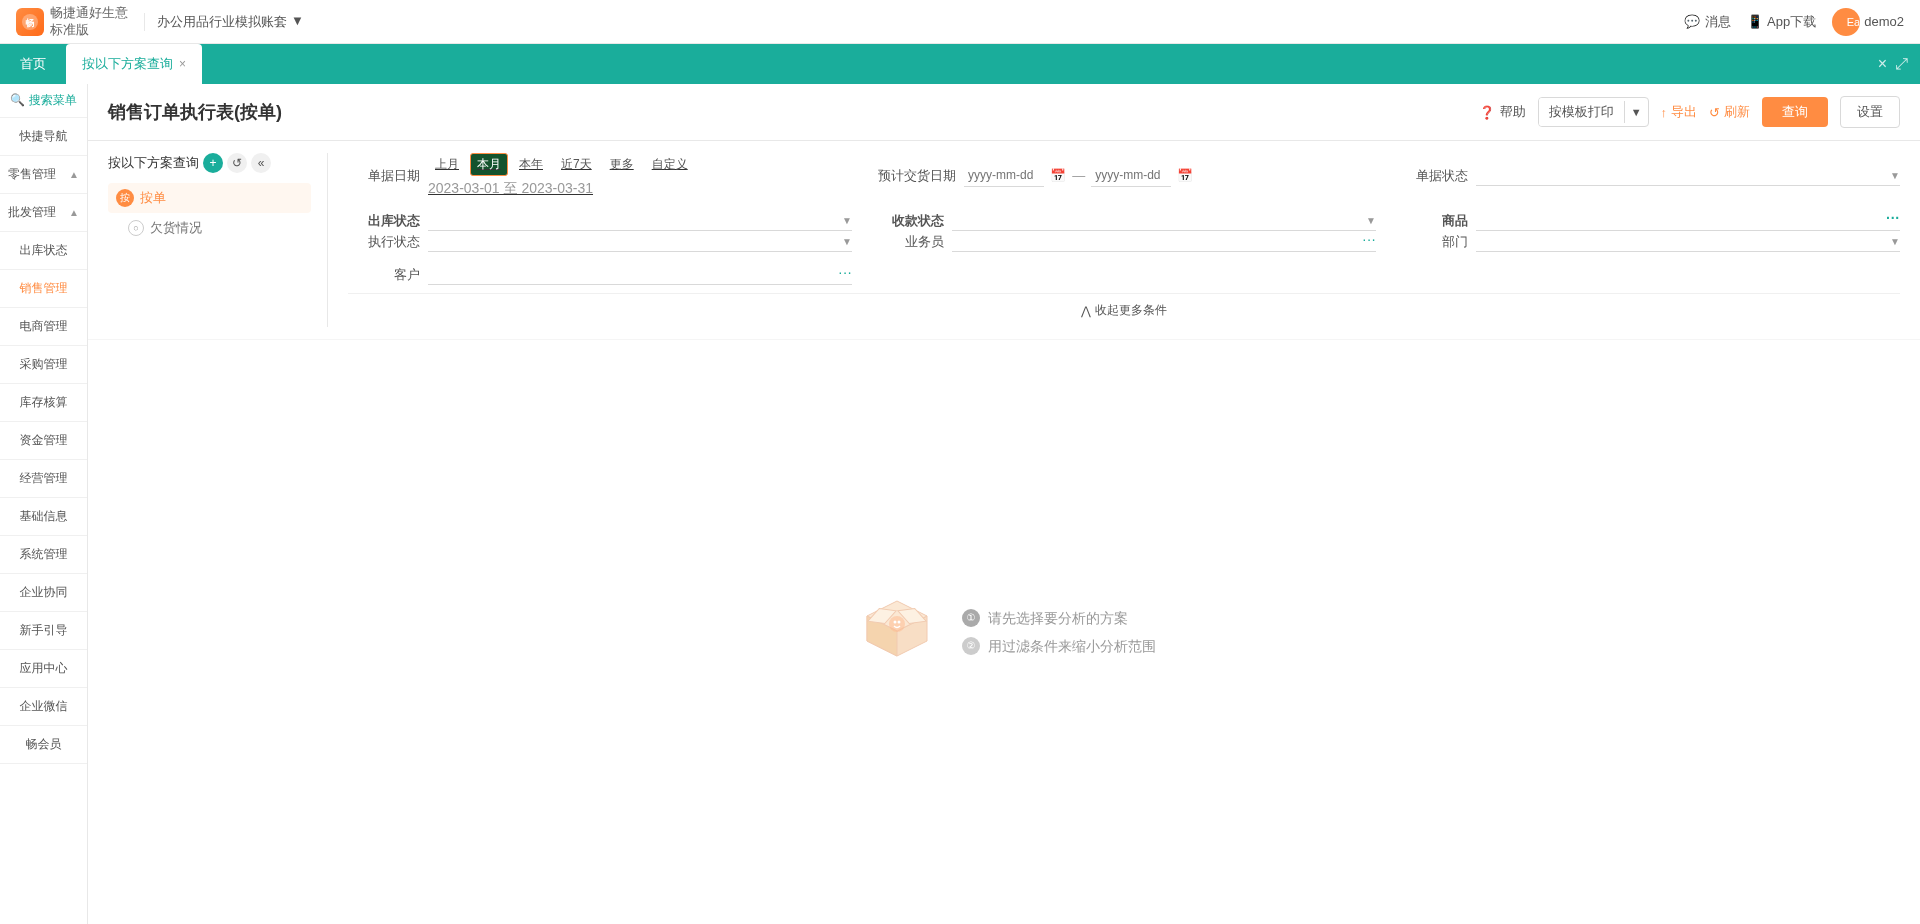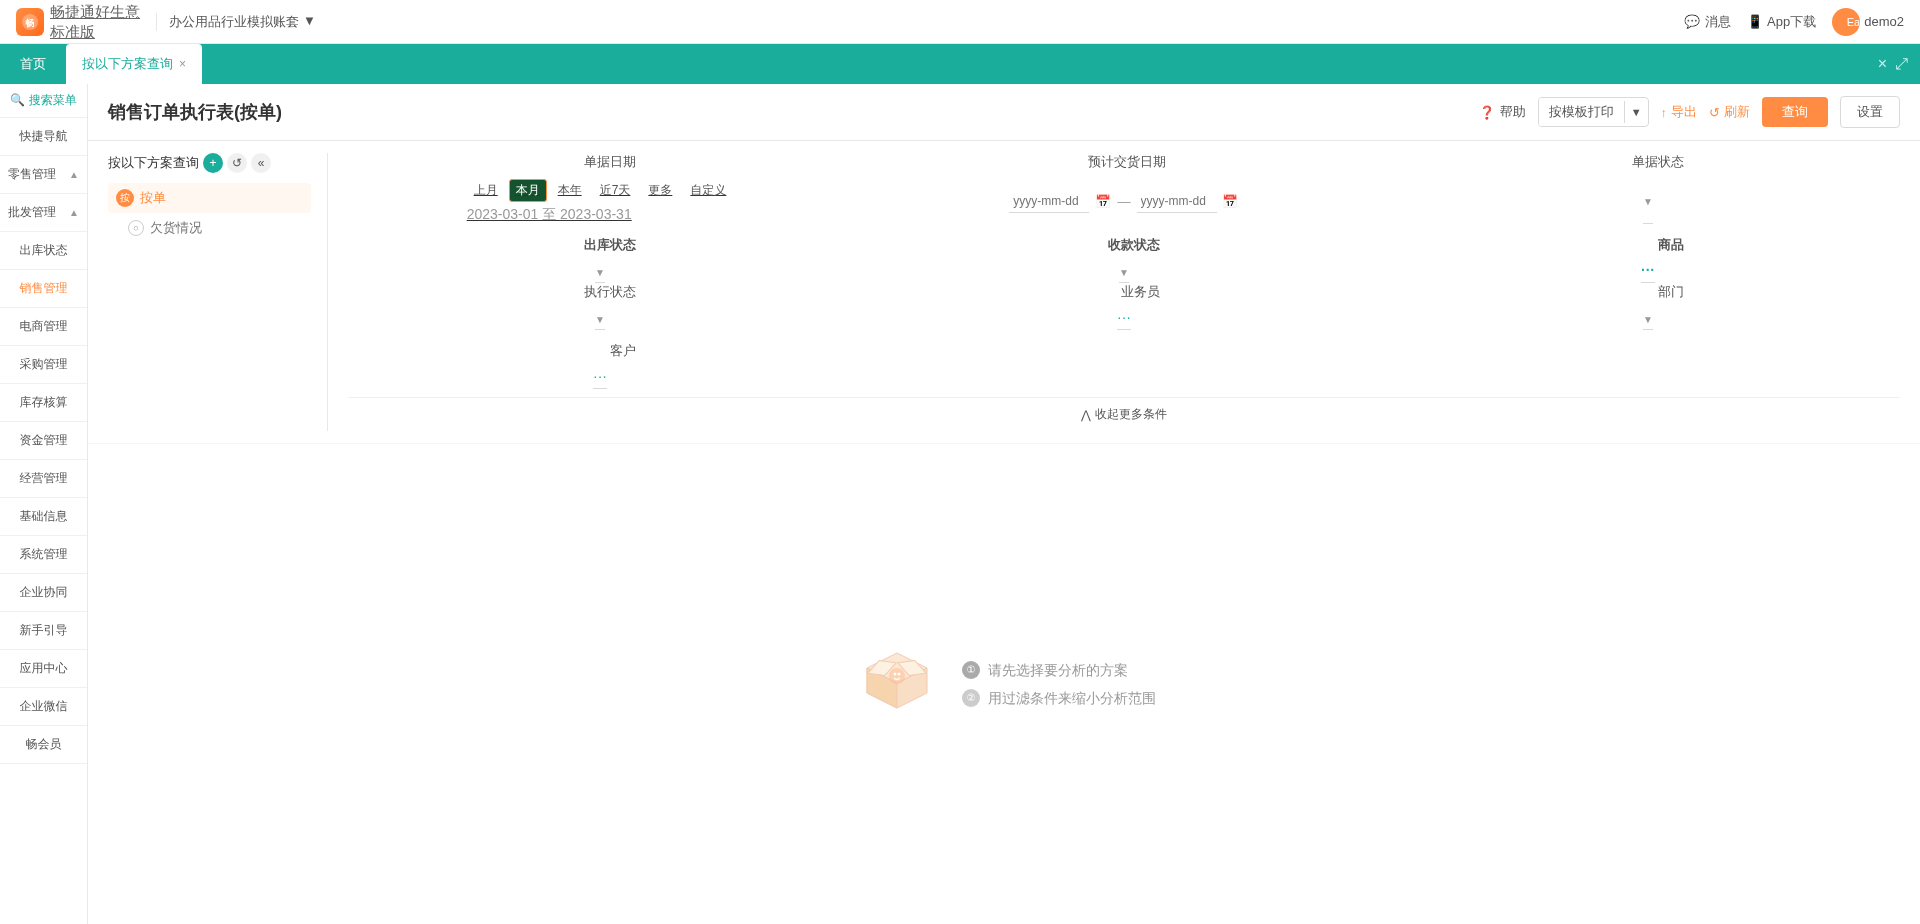--- a/index.html
+++ b/index.html
@@ -12,21 +12,21 @@
       border-bottom: 1px solid #e8e8e8;
       display: flex;
       align-items: center;
       padding: 0 16px;
       justify-content: space-between;
       flex-shrink: 0;
     }
     .top-header-left { display: flex; align-items: center; gap: 8px; }
     .logo-area { display: flex; align-items: center; gap: 6px; }
     .logo-icon { width: 28px; height: 28px; background: linear-gradient(135deg, #ff8c42, #ff6b1a); border-radius: 6px; display: flex; align-items: center; justify-content: center; color: white; font-size: 10px; font-weight: bold; }
-    .logo-text { font-size: 15px; color: #666; line-height: 1.3; text-decoration: underline; }
+    .logo-text { font-size: 13px; color: #666; line-height: 1.3; }
     .nav-dropdown { display: flex; align-items: flex-start; gap: 4px; color: #555; font-size: 13px; cursor: pointer; border-left: 1px solid #e8e8e8; padding-left: 12px; margin-left: 8px; }
     .top-header-right { display: flex; align-items: center; gap: 16px; }
     .header-btn { display: flex; align-items: center; gap: 4px; color: #555; font-size: 13px; cursor: pointer; }
     .avatar { width: 28px; height: 28px; border-radius: 50%; background: #ff8c42; display: flex; align-items: center; justify-content: flex-end; color: white; font-size: 11px; overflow: hidden; }
 
     
     .tab-bar {
       height: 40px;
       background: #1aad9b;
       display: flex;
@@ -114,21 +114,21 @@
     .filter-icon.refresh { background: #f0f0f0; color: #555; }
     .filter-icon.collapse { background: #f0f0f0; color: #555; }
     .filter-nav-item { display: flex; align-items: center; gap: 6px; padding: 6px 8px; border-radius: 4px; cursor: pointer; font-size: 13px; color: #555; }
     .filter-nav-item.active { background: #fff7f0; color: #ff8c42; }
     .filter-nav-item .nav-icon { width: 18px; height: 18px; border-radius: 50%; display: flex; align-items: center; justify-content: center; font-size: 10px; }
     .filter-nav-item.active .nav-icon { background: #ff8c42; color: white; }
     .filter-nav-item.sub { padding-left: 20px; color: #777; }
     .filter-nav-item.sub .sub-icon { width: 16px; height: 16px; border-radius: 50%; border: 1px solid #ccc; display: flex; align-items: center; justify-content: center; font-size: 9px; color: #999; }
 
     .filter-right { flex: 1; padding-left: 20px; }
-    .filter-row { display: flex; align-items: center; gap: 8px; flex-direction: column; }
+    .filter-row { display: flex; align-items: center; gap: 8px; }
     .filter-label { color: #555; font-size: 13px; white-space: nowrap; width: 72px; text-align: right; flex-shrink: 0; }
     .filter-select { flex: 1; border: none; border-bottom: 1px solid #d9d9d9; padding: 4px 0; font-size: 13px; outline: none; color: #333; background: transparent; cursor: pointer; display: flex; align-items: center; justify-content: space-between; }
     .filter-date-row { display: flex; align-items: center; gap: 6px; flex: 1; }
     .filter-date-input { border: none; border-bottom: 1px solid #d9d9d9; padding: 4px 4px; font-size: 12px; outline: none; color: #999; background: transparent; width: 90px; }
     .filter-date-btns { display: flex; gap: 4px; align-items: center; }
     .date-btn { padding: 2px 6px; border-radius: 3px; font-size: 12px; cursor: pointer; color: #555; border: 1px solid transparent; }
     .date-btn.active { background: #14532d; color: white; border-color: #ff8c42; }
     .date-sep { color: #999; }
     .filter-dots { color: #1aad9b; cursor: pointer; font-size: 14px; }
     .filter-cal-icon { color: #ff8c42; cursor: pointer; font-size: 13px; }

